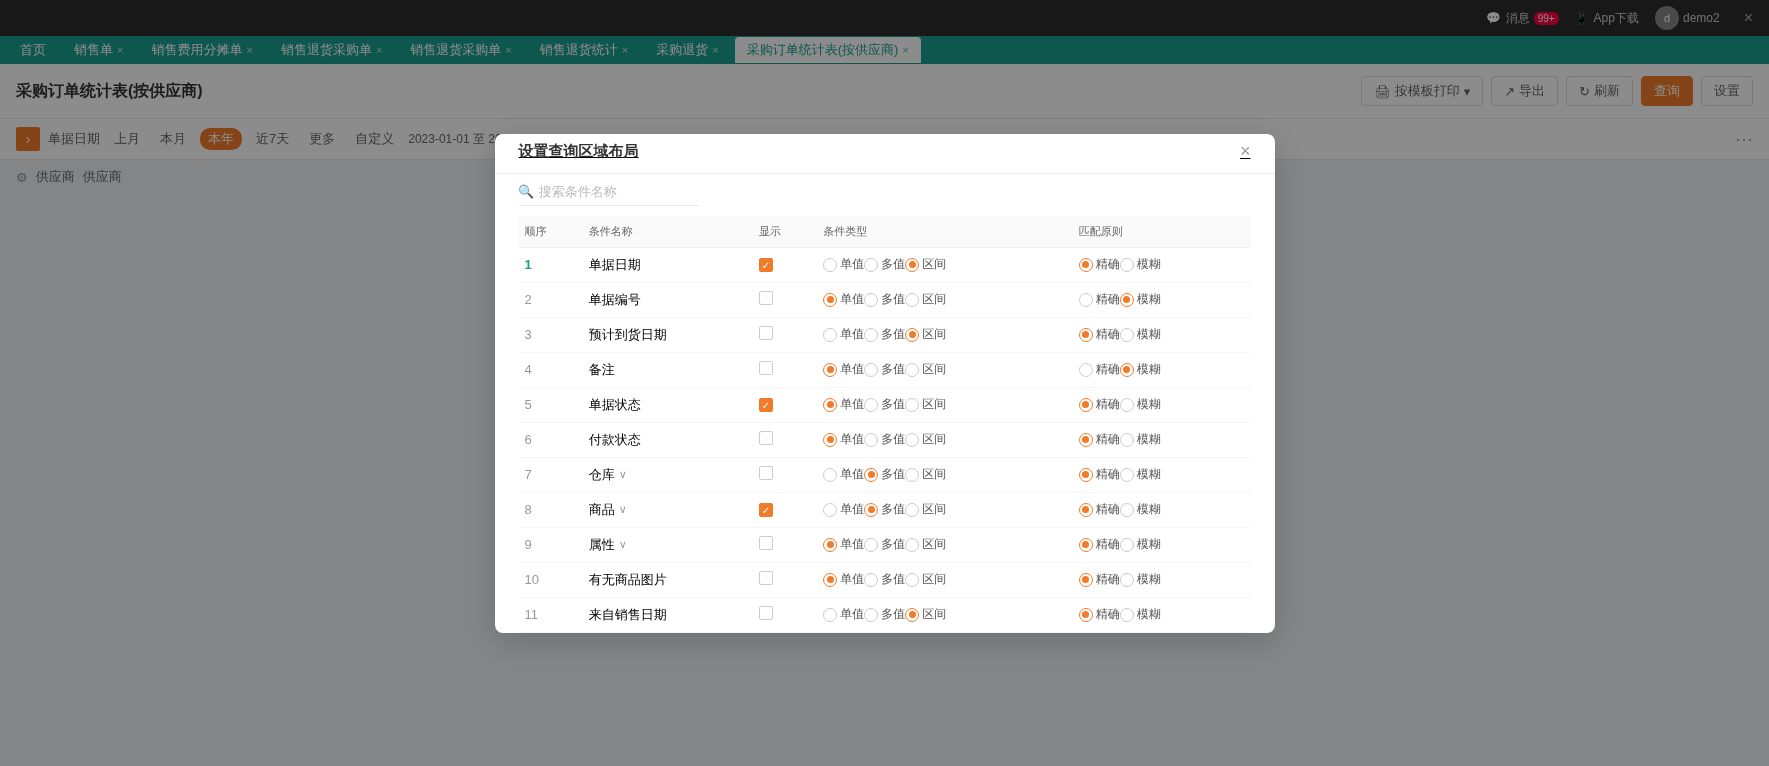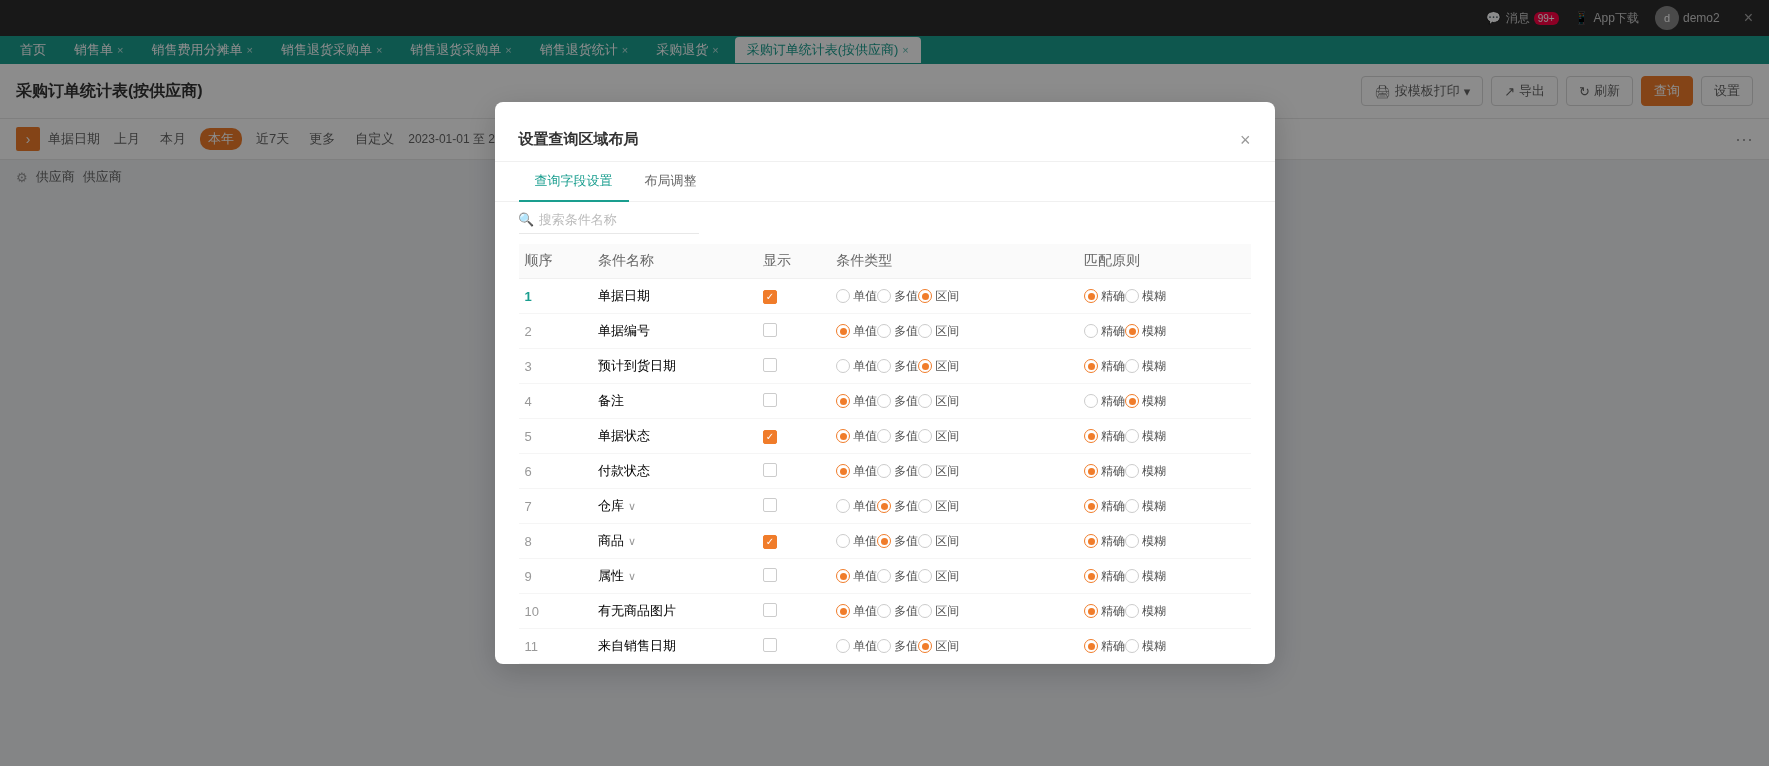--- a/index.html
+++ b/index.html
@@ -101,22 +101,23 @@
       width: 780px;
       max-height: 680px;
       display: flex;
       flex-direction: column;
       box-shadow: 0 8px 32px rgba(0,0,0,0.18);
     }
     .modal-header {
       display: flex;
       align-items: center;
       justify-content: space-between;
-      padding: 28px 24px 12px;
+      padding: 8px 24px 12px;
       border-bottom: 1px solid #f0f0f0;
+      text-decoration: underline;
     }
     .modal-title { font-size: 15px; font-weight: bold; color: #333; }
     .modal-close { cursor: pointer; color: #999; font-size: 18px; line-height: 1; }
 
     
     .modal-tabs { display: flex; padding: 0 24px; border-bottom: 1px solid #f0f0f0; gap: 0; }
     .modal-tab {
       padding: 10px 16px;
       font-size: 13px;
       color: #666;
@@ -143,21 +144,21 @@
 
     
     .modal-body { flex: 1; overflow-y: auto; padding: 0 24px; }
     .modal-body::-webkit-scrollbar { width: 6px; }
     .modal-body::-webkit-scrollbar-thumb { background: #e0e0e0; border-radius: 3px; }
 
     .query-table { width: 100%; border-collapse: collapse; }
     .query-table thead th {
       padding: 8px 6px;
       text-align: left;
-      font-size: 14px;
+      font-size: 11px;
       color: #666;
       background: #fafafa;
       border-bottom: 1px solid #f0f0f0;
       font-weight: normal;
     }
     .query-table tbody td {
       padding: 8px 6px;
       border-bottom: 1px solid #f5f5f5;
       vertical-align: middle;
     }
@@ -307,28 +308,20 @@
 </div>
 
 <div class="overlay">
   <div class="modal">
 
     <div class="modal-header">
       <span class="modal-title">设置查询区域布局</span>
       <span class="modal-close">×</span>
     </div>
 
-    <div class="modal-tabs">
-      <div class="modal-tab active">
-        <span>查询字段设置</span>
-      </div>
-      <div class="modal-tab">
-        <span>布局调整</span>
-      </div>
-    </div>
 
     <div class="modal-search">
       <div class="modal-search-inner">
         <span class="search-icon-sm">🔍</span>
         <input type="text" placeholder="搜索条件名称" style="">
       </div>
     </div>
 
     <div class="modal-body">
       <table class="query-table">

